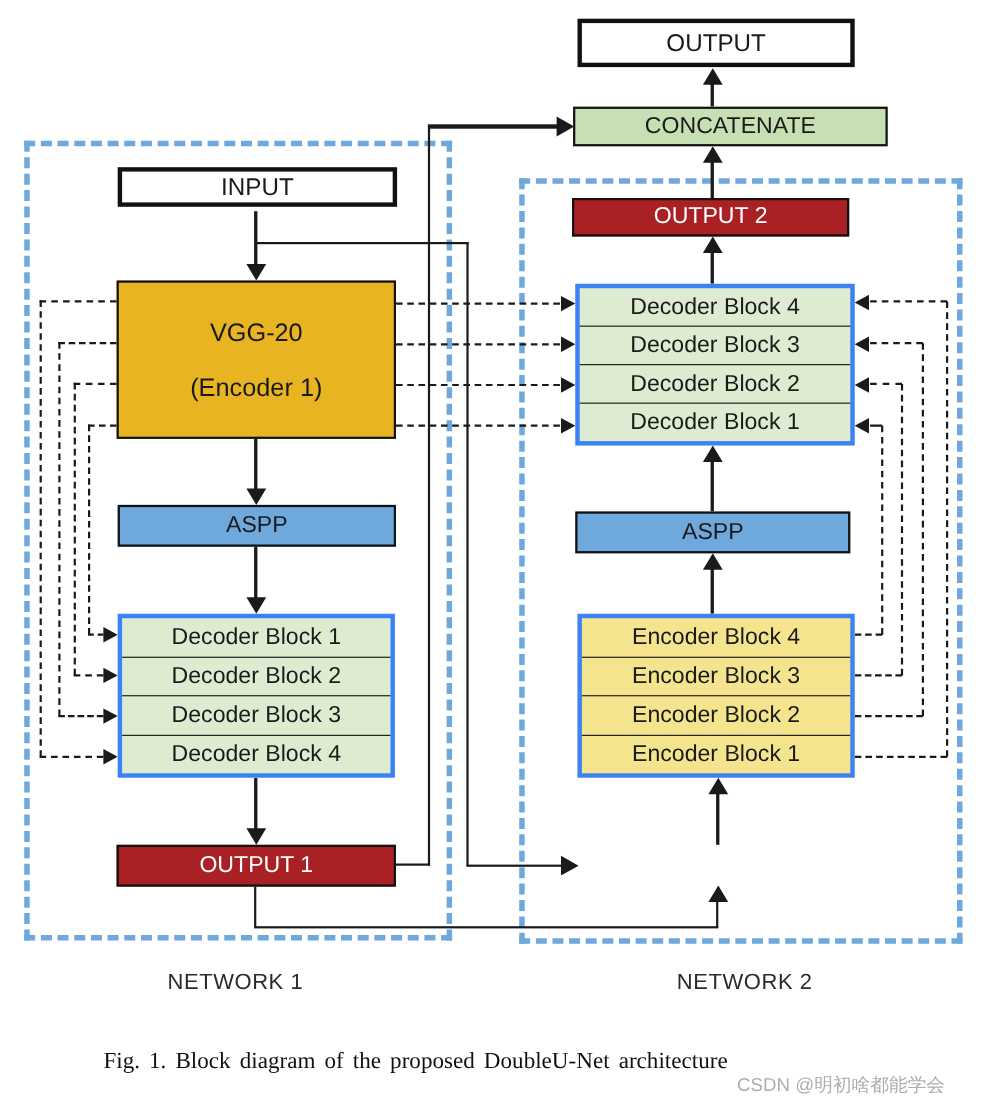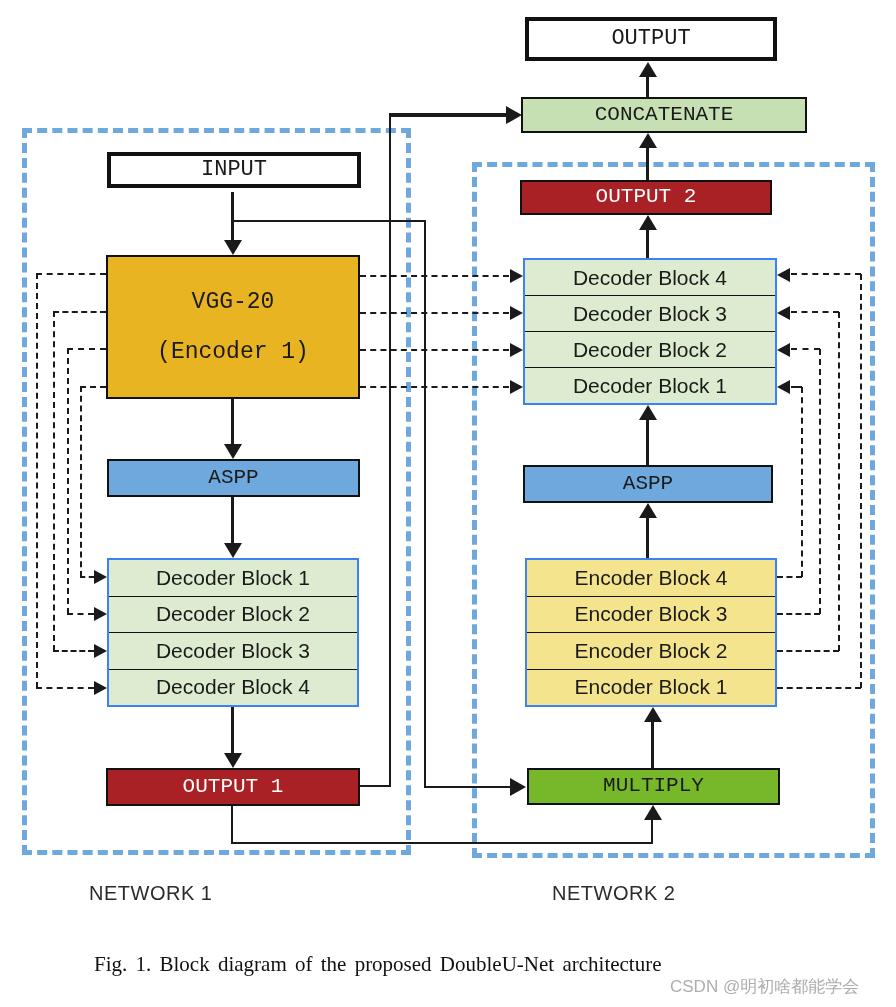--- a/index.html
+++ b/index.html
@@ -1,37 +1,37 @@
 <!DOCTYPE html>
 <html><head>
 <meta charset="utf-8">
 <style>
   html,body{margin:0;padding:0;background:#ffffff;}
   #canvas{position:relative;width:896px;height:1007px;background:#ffffff;overflow:hidden;
           font-family:"Liberation Sans",sans-serif;}
   .box{position:absolute;box-sizing:border-box;display:flex;align-items:center;justify-content:center;
-       text-align:center;color:#1a1a1a;font-size:21px;line-height:1.15;font-family:Liberation Mono, monospace;}
+       text-align:center;color:#1a1a1a;font-size:21px;line-height:1.15;}
   .thinb{border:2px solid #111;}
   .thickb{border:4px solid #111;background:#ffffff;}
-  .stack{position:absolute;box-sizing:border-box;border:2px solid #3b82f6;display:flex;flex-direction:column;}
+  .stack{position:absolute;box-sizing:border-box;border:4px solid #3b82f6;display:flex;flex-direction:column;}
   .row{flex:1;display:flex;align-items:center;justify-content:center;font-size:21px;color:#1a1a1a;
        border-bottom:1.5px solid #111;box-sizing:border-box;}
   .row:last-child{border-bottom:none;}
   .hl,.vl{position:absolute;background:#1a1a1a;}
   .hl{height:2px;} .vl{width:2px;} .vl3{width:3px;} .hl4{height:4px;}
   .dh{position:absolute;height:0;border-top:2px dashed #1a1a1a;}
   .dv{position:absolute;width:0;border-left:2px dashed #1a1a1a;}
   .ar{position:absolute;width:0;height:0;}
   .ar-d{border-left:9px solid transparent;border-right:9px solid transparent;border-top:15px solid #1a1a1a;}
   .ar-u{border-left:9px solid transparent;border-right:9px solid transparent;border-bottom:15px solid #1a1a1a;}
   .ar-r{border-top:9px solid transparent;border-bottom:9px solid transparent;border-left:16px solid #1a1a1a;}
   .sar-r{border-top:7px solid transparent;border-bottom:7px solid transparent;border-left:13px solid #1a1a1a;}
   .sar-l{border-top:7px solid transparent;border-bottom:7px solid transparent;border-right:13px solid #1a1a1a;}
   .netborder{position:absolute;box-sizing:border-box;border:5px dashed #6FA8DC;}
-  .netlabel{position:absolute;width:250px;text-align:left;font-size:20px;color:#2b2b2b;letter-spacing:0.5px;}
+  .netlabel{position:absolute;width:250px;text-align:center;font-size:20px;color:#2b2b2b;letter-spacing:0.5px;}
   .fill-conc{background:#C6E0B4;} .fill-red{background:#A92025;color:#ffffff;}
   .fill-dec{background:#DDECD0;} .fill-aspp{background:#6FA8DC;}
   .fill-enc2{background:#F5E48E;} .fill-vgg{background:#E9B421;} .fill-mult{background:#76B82A;}
   #caption{position:absolute;left:72px;top:952px;font-family:"Liberation Serif",serif;font-size:21px;
            color:#111;word-spacing:3px;margin-left:22px;}
   #watermark{position:absolute;left:670px;top:975px;font-size:17px;color:#ADADAD;}
 </style>
 </head>
 <body>
 
@@ -147,23 +147,20 @@
     <span>ASPP</span>
   </div>
 
   <div class="stack fill-enc2" style="left:525px;top:558px;width:252px;height:149px;">
     <div class="row">Encoder Block 4</div>
     <div class="row">Encoder Block 3</div>
     <div class="row">Encoder Block 2</div>
     <div class="row">Encoder Block 1</div>
   </div>
 
-  <div class="box thinb fill-mult" style="left:527px;top:768px;width:253px;height:37px;">
-    <span>MULTIPLY</span>
-  </div>
 
   <div class="box thickb" style="left:107px;top:152px;width:254px;height:36px;font-size:22px;">
     <span>INPUT</span>
   </div>
 
   <div class="box thinb fill-vgg" style="left:106px;top:255px;width:254px;height:144px;font-size:23px;flex-direction:column;">
     <span>VGG-20</span>
     <span style="margin-top:24px;">(Encoder 1)</span>
   </div>
 

